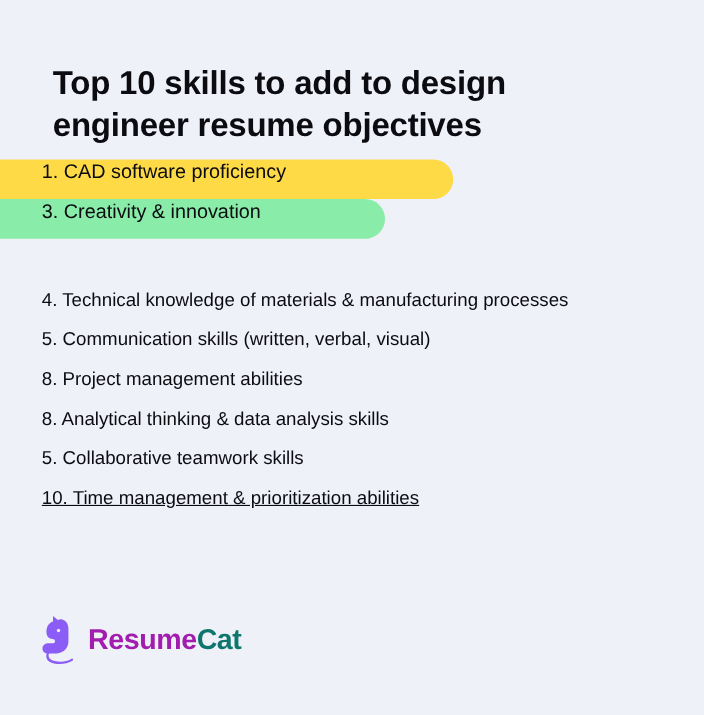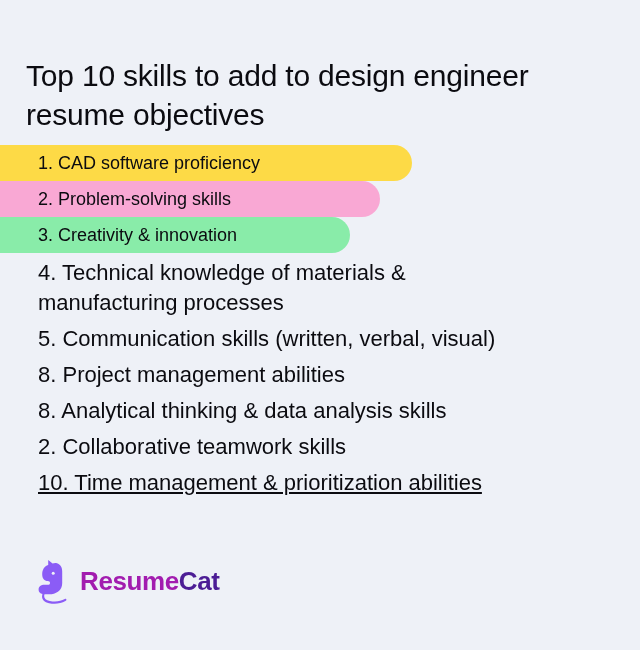--- a/index.html
+++ b/index.html
@@ -12,42 +12,41 @@
     background: #eef1f7;
     font-family: "Liberation Sans", "DejaVu Sans", sans-serif;
     color: #0d0d12;
     overflow: hidden;
     position: relative;
   }
 
   
   .title {
     position: absolute;
-    left: 26px;
+    left: 48px;
     top: 36px;
     width: 520px;
     font-size: 30px;
-    font-weight: normal;
+    font-weight: bold;
     line-height: 39px;
     letter-spacing: -0.2px;
     color: #0b0b10;
   }
 
   
   .highlight-list {
     position: absolute;
     left: 0;
     top: 145px;
     width: 640px;
   }
   .hl-item {
     position: relative;
     height: 36px;
     display: flex;
-    align-items: center;
   }
   .hl-bar {
     position: absolute;
     left: 0;
     top: 0;
     height: 36px;
     border-top-right-radius: 18px;
     border-bottom-right-radius: 18px;
     z-index: 0;
   }
@@ -62,21 +61,21 @@
   }
 
   
   .plain-list {
     position: absolute;
     left: 38px;
     top: 258px;
     width: 510px;
   }
   .pl-item {
-    font-size: 22px;
+    font-size: 17px;
     line-height: 30px;
     color: #0b0b10;
     margin-bottom: 6px;
   }
   .pl-item:last-child { margin-bottom: 0; text-decoration: underline; }
 
   
   .logo {
     position: absolute;
     left: 36px;
@@ -103,35 +102,31 @@
 <body style="background: rgb(238, 241, 247);">
 
 <h1 class="title">Top 10 skills to add to design engineer resume objectives</h1>
 
 <div class="highlight-list">
   <div class="hl-item">
     <div class="hl-bar" style="background: rgb(253, 218, 70); width: 412px;"></div>
     <span class="hl-text">1. CAD software proficiency</span>
   </div>
   <div class="hl-item">
-    <div class="hl-bar" style="background: rgb(249, 168, 212); width: 380px;"></div>
-    <span class="hl-text">2. Problem-solving skills</span>
-  </div>
-  <div class="hl-item">
     <div class="hl-bar" style="background: rgb(137, 236, 169); width: 350px;"></div>
     <span class="hl-text">3. Creativity &amp; innovation</span>
   </div>
 </div>
 
 <div class="plain-list">
   <div class="pl-item">4. Technical knowledge of materials &amp; manufacturing processes</div>
   <div class="pl-item">5. Communication skills (written, verbal, visual)</div>
   <div class="pl-item">8. Project management abilities</div>
   <div class="pl-item">8. Analytical thinking &amp; data analysis skills</div>
-  <div class="pl-item">2. Collaborative teamwork skills</div>
+  <div class="pl-item">5. Collaborative teamwork skills</div>
   <div class="pl-item">10. Time management &amp; prioritization abilities</div>
 </div>
 
 <div class="logo">
   <svg class="logo-mark" viewBox="0 0 36 46" xmlns="http://www.w3.org/2000/svg">
     <path d="M12.2 7.0 L12.2 2.0 L16.6 5.6 C18.1 5.0 19.6 4.9 21.0 5.3
              C24.4 6.3 26.2 9.4 26.2 13.6
              L26.2 25.0
              C26.2 31.0 22.4 35.2 15.6 36.2
              L8.2 36.2
@@ -144,15 +139,15 @@
              C6.2 11.6 8.4 8.2 12.2 7.0 Z" fill="#8b5cf6"></path>
     <path d="M9.0 35.0 C7.0 38.6 8.6 42.0 13.8 43.0
              C19.6 44.1 24.6 43.4 28.8 41.0
              C29.6 40.5 30.2 40.8 30.4 41.4
              C30.6 42.0 30.2 42.6 29.4 43.0
              C24.8 45.6 19.2 46.4 13.0 45.2
              C6.8 44.0 4.6 39.8 7.0 34.6 Z" fill="#8b5cf6"></path>
     <circle cx="17.2" cy="15.2" r="1.5" fill="#eef1f7"></circle>
   </svg>
   <span class="logo-word">
-    <span class="logo-resume" style="color: #a21caf;">Resume</span><span class="logo-cat" style="color: #4c1d95;">Cat</span>
+    <span class="logo-resume" style="color: #a21caf;">Resume</span><span class="logo-cat" style="color: #0f766e;">Cat</span>
   </span>
 </div>
 
 </body></html>

